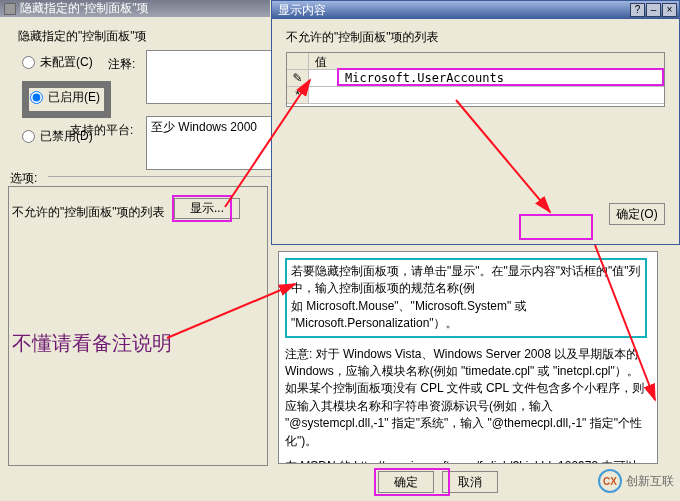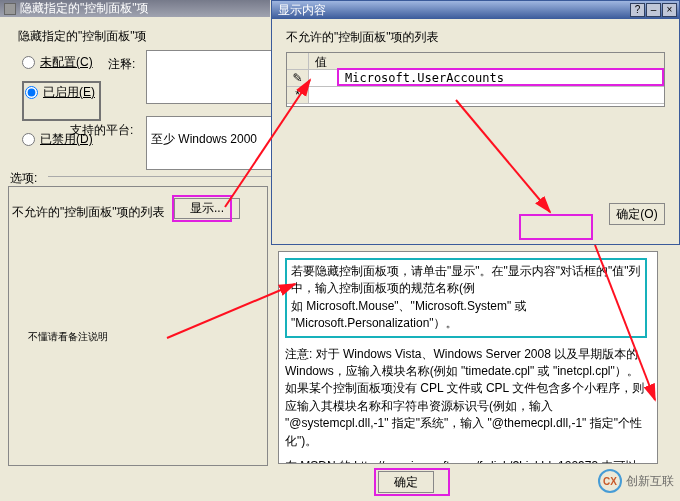--- a/index.html
+++ b/index.html
@@ -37,50 +37,50 @@
     display:inline-block;border:1px solid #666;
   }
   .caption-row {
     position: absolute;
     left: 18px; top: 28px;
     font-size: 12px;
   }
   .radio-col {
     position: absolute;
     left: 22px; top: 54px;
-    display: flex; flex-direction: column; gap: 10px; text-decoration: underline;
+    display: flex; flex-direction: column; gap: 10px;
   }
   .radio-item {
     display: flex; align-items: center; gap: 5px;
     font-size: 12px;
   }
   .radio-item input { margin:0; }
   .hl-enabled {
-    border: 2px solid #737373;
-    padding: 1px 4px 18px 1px;
+    border: 7px solid #737373;
+    padding: 1px 4px 5px 1px;
   }
   .comment-label {
     position: absolute;
     left: 108px; top: 56px;
   }
   .comment-box {
     position: absolute;
     left: 146px; top: 50px;
     width: 126px; height: 54px;
     border: 1px solid #888;
     background: #fff;
   }
   .platform-label {
     position:absolute; left:70px; top:122px;
   }
   .platform-box {
     position:absolute; left:146px; top:116px;
     width:126px; height:54px;
     border:1px solid #888; background:#fff;
-    padding:14px 4px; font-size:12px;
+    padding:2px 4px; font-size:12px;
   }
 
   .options-label {
     position: absolute;
     left: 10px; top: 170px;
   }
   .options-divider {
     position:absolute; left:48px; top:176px;
     width:224px; border-top:1px solid #aaa;
   }
@@ -103,23 +103,23 @@
   }
   .big-left-panel {
     position:absolute;
     left:8px; top:186px;
     width:260px; height:280px;
     border:1px solid #888;
   }
 
   .pink-note {
     position:absolute;
-    left:28px; top:330px;
-    color:#000000;
-    font-size:10px;
+    left:12px; top:330px;
+    color:#701a75;
+    font-size:20px;
   }
 
   
   .dlg {
     position:absolute;
     left:271px; top:0;
     width:409px; height:245px;
     background:#ece9d8;
     border:1px solid #3a5a9a;
   }
@@ -305,20 +305,21 @@
 <div class="desc-panel">
   <div class="teal-box">
     <span>若要隐藏控制面板项，请单击"显示"。在"显示内容"对话框的"值"列中，输入控制面板项的规范名称(例如&nbsp;Microsoft.Mouse"、"Microsoft.System" 或 "Microsoft.Personalization"）。</span>
   </div>
   <p>注意: 对于 Windows Vista、Windows Server 2008 以及早期版本的 Windows，应输入模块名称(例如&nbsp;"timedate.cpl" 或 "inetcpl.cpl"）。如果某个控制面板项没有 CPL 文件或 CPL 文件包含多个小程序，则应输入其模块名称和字符串资源标识号(例如，输入 "@systemcpl.dll,-1" 指定"系统"，输入 "@themecpl.dll,-1" 指定"个性化")。</p>
   <p>在 MSDN 的 http://go.microsoft.com/fwlink/?LinkId=122973 中可以找到控制面板项的规范名称和模块名称的完整列表。</p>
 </div>
 
 <div class="bottom-row">
   <button class="winbtn">确定</button>
+  <button class="winbtn">取消</button>
 </div>
 <div class="ok2-hl"></div>
 
 <div class="watermark">
   <div class="wm-icon">CX</div>
   <span>创新互联</span>
 </div>
 
 <svg class="arrows">
   <defs>

